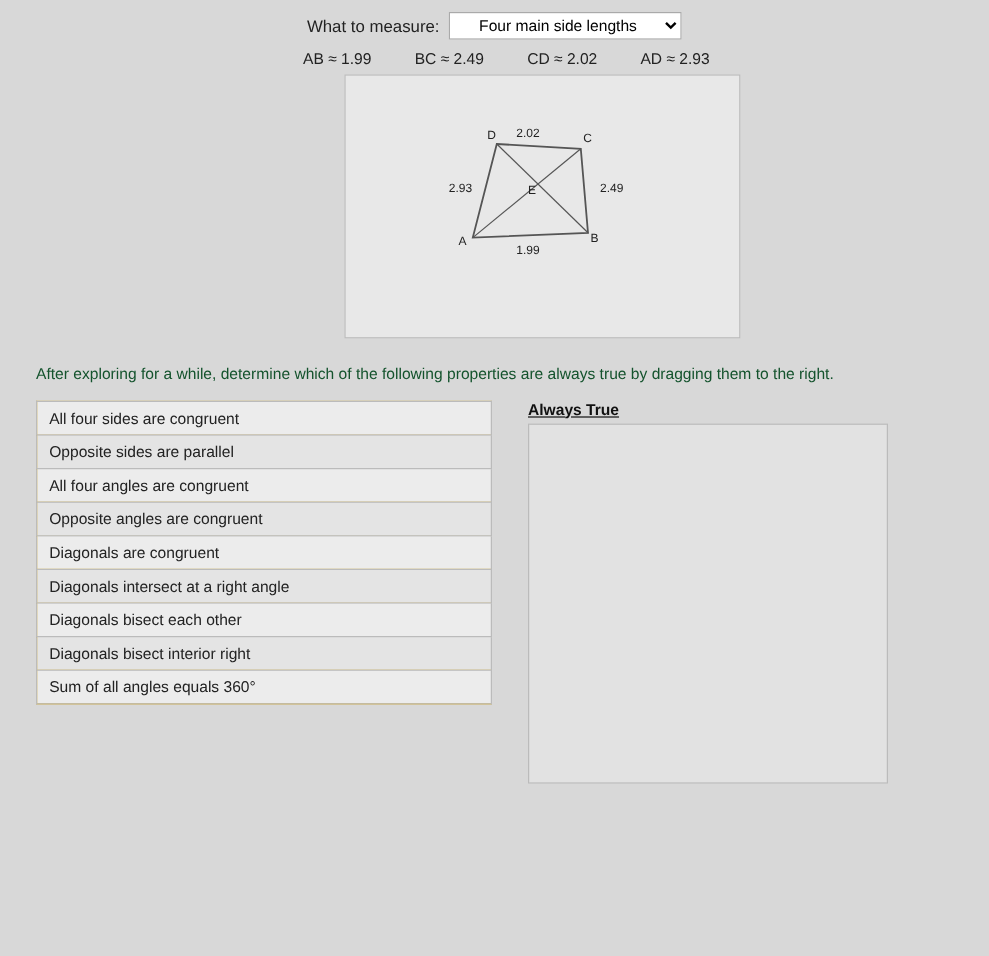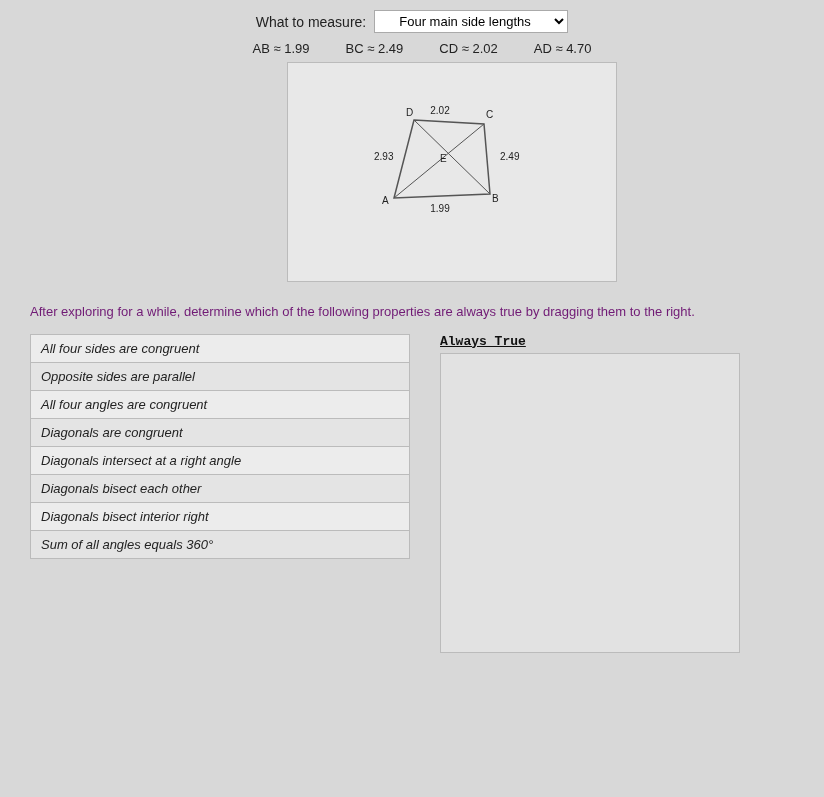--- a/index.html
+++ b/index.html
@@ -65,21 +65,21 @@
       width: 160px;
       height: 140px;
     }
 
     .bottom-section {
       padding: 10px 30px;
     }
 
     .instruction-text {
       font-size: 13px;
-      color: #701a75;
+      color: #14532d;
       margin-bottom: 12px;
       line-height: 1.5;
     }
 
     .columns-row {
       display: flex;
       gap: 30px;
       align-items: flex-start;
     }
 
@@ -90,28 +90,26 @@
       margin-bottom: 4px;
       color: #111;
     }
 
     .not-always-col {
       width: 380px;
     }
 
     .always-col {
       width: 305px;
-      font-family: Liberation Mono, monospace;
     }
 
     .property-table {
       width: 100%;
       border-collapse: collapse;
       background: #eab308;
-      font-style: italic;
     }
 
     .property-table td {
       border: 1px solid #bbb;
       padding: 6px 10px;
       font-size: 13px;
       color: #222;
       background: #ececec;
       cursor: grab;
     }
@@ -138,21 +136,21 @@
 <div class="top-section">
   <div class="what-to-measure-row">
     <span class="what-to-measure-label">What to measure:</span>
     <select class="measure-select"><option>Four main side lengths</option></select>
   </div>
 
   <div class="measurements-row">
     <span>AB ≈ 1.99</span>
     <span>BC ≈ 2.49</span>
     <span>CD ≈ 2.02</span>
-    <span>AD ≈ 4.70</span>
+    <span>AD ≈ 2.93</span>
   </div>
 
   <div class="canvas-area">
     <div class="shape-container">
       
       <svg class="shape-svg" viewBox="0 0 160 130">
 
         <polygon points="42,18 112,22 118,92 22,96" fill="none" stroke="#555" stroke-width="1.5"></polygon>
 
         <line x1="42" y1="18" x2="118" y2="92" stroke="#555" stroke-width="1"></line>
@@ -189,20 +187,23 @@
         <tr>
               <td>All four sides are congruent</td>
             </tr>
             <tr>
               <td>Opposite sides are parallel</td>
             </tr>
             <tr>
               <td>All four angles are congruent</td>
             </tr>
             <tr>
+              <td>Opposite angles are congruent</td>
+            </tr>
+            <tr>
               <td>Diagonals are congruent</td>
             </tr>
             <tr>
               <td>Diagonals intersect at a right angle</td>
             </tr>
             <tr>
               <td>Diagonals bisect each other</td>
             </tr>
             <tr>
               <td>Diagonals bisect interior right</td>

